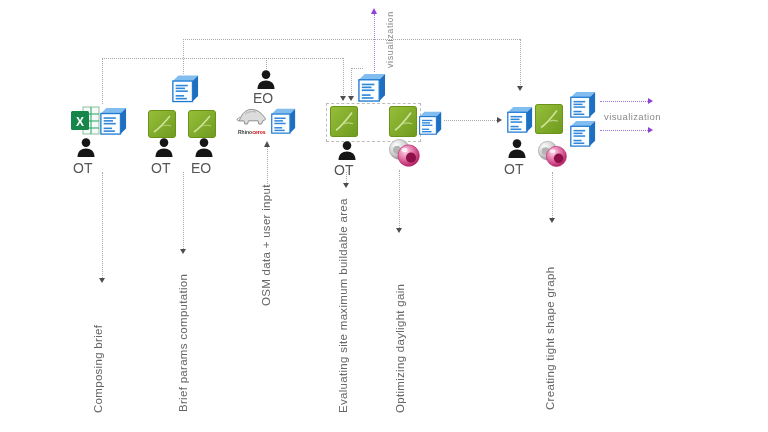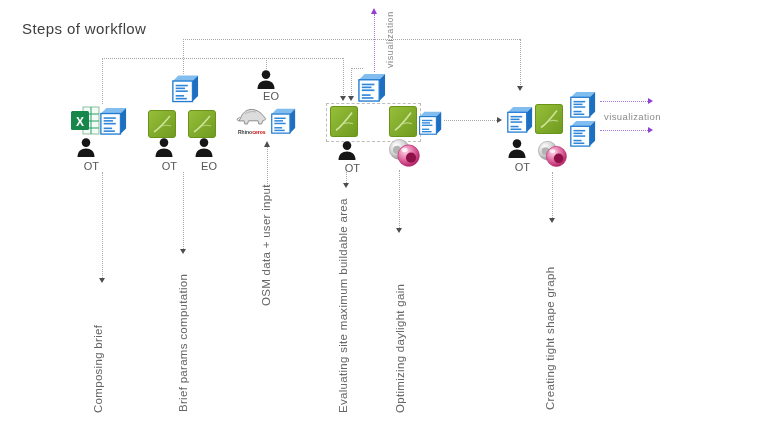--- a/index.html
+++ b/index.html
@@ -20,21 +20,21 @@
   .a-right{position:absolute;width:0;height:0;border-top:3px solid transparent;border-bottom:3px solid transparent;border-left:5px solid #4d4d4d;}
   .a-up.purple{border-bottom-color:#8f3fd6;}
   .a-right.purple{border-left-color:#8f3fd6;}
   
   .icon{position:absolute;line-height:0;}
   
   .vlabel{
     position:absolute;white-space:nowrap;font-size:11.5px;color:#666666;letter-spacing:.3px;
     transform:rotate(-90deg);transform-origin:0 0;
   }
-  .plabel{position:absolute;width:26px;text-align:right;font-size:11px;color:#555555;}
+  .plabel{position:absolute;width:26px;text-align:left;font-size:14px;color:#555555;}
   .viz-v{
     position:absolute;white-space:nowrap;font-size:9px;color:#8a8a8a;letter-spacing:.6px;
     transform:rotate(-90deg);transform-origin:0 0;
   }
   .viz-h{position:absolute;font-size:9.5px;color:#8a8a8a;letter-spacing:.4px;white-space:nowrap;}
   .rhino-word{position:absolute;font-size:5px;letter-spacing:0;white-space:nowrap;font-weight:bold;}
   .rhino-word .b{color:#3a3a3a}
   .rhino-word .r{color:#c40000}
 </style>
 </head>
@@ -80,21 +80,20 @@
       <symbol id="galaGlyph" viewBox="0 0 32 31">
         <circle cx="11" cy="12" r="9.6" fill="url(#silverGrad)" stroke="#9a9a9a" stroke-width=".6"></circle>
         <circle cx="8.8" cy="12.5" r="4" fill="#b3b3b3"></circle>
         <circle cx="20" cy="18" r="10.4" fill="url(#pinkGrad)" stroke="#b3286e" stroke-width=".6"></circle>
         <circle cx="22.3" cy="20" r="4.9" fill="#8e1048"></circle>
         <ellipse cx="16" cy="12.5" rx="3" ry="2" fill="#ffffff" opacity=".75"></ellipse>
       </symbol>
     </defs>
   </svg>
 
-  <div class="title">Steps of workflow</div>
 
   <div class="dot-h" style="left:183px;top:39px;width:337px;"></div>
   <div class="dot-v" style="left:183px;top:39px;height:35px;"></div>
   <div class="dot-v" style="left:520px;top:39px;height:46px;"></div>
   <div class="a-down" style="left:517px;top:86px;"></div>
 
   <div class="dot-h" style="left:102px;top:58px;width:241px;"></div>
   <div class="dot-v" style="left:102px;top:58px;height:46px;"></div>
   <div class="dot-v" style="left:343px;top:58px;height:37px;"></div>
   <div class="a-down" style="left:340px;top:96px;"></div>

